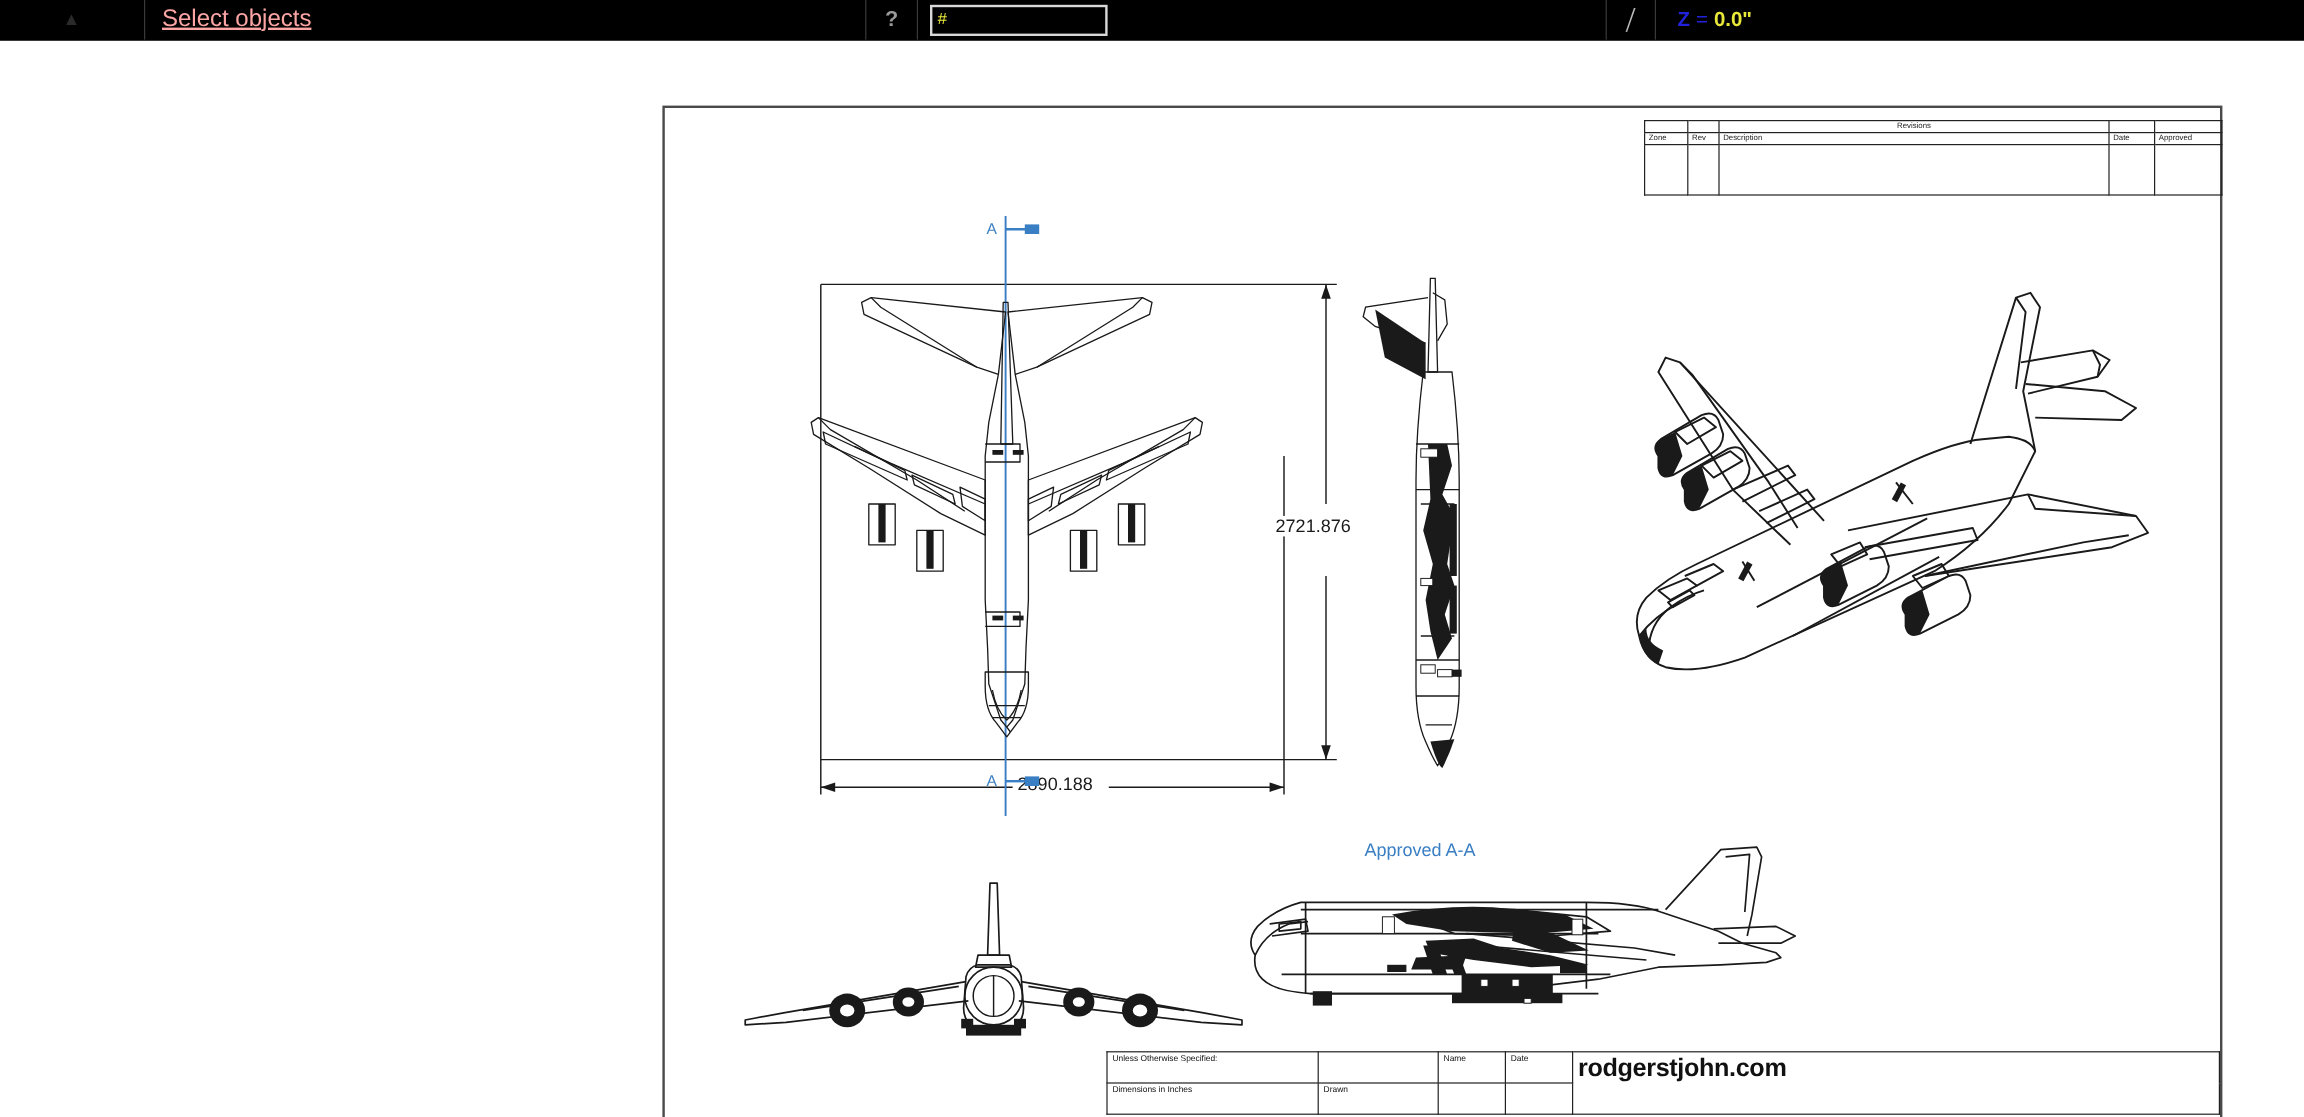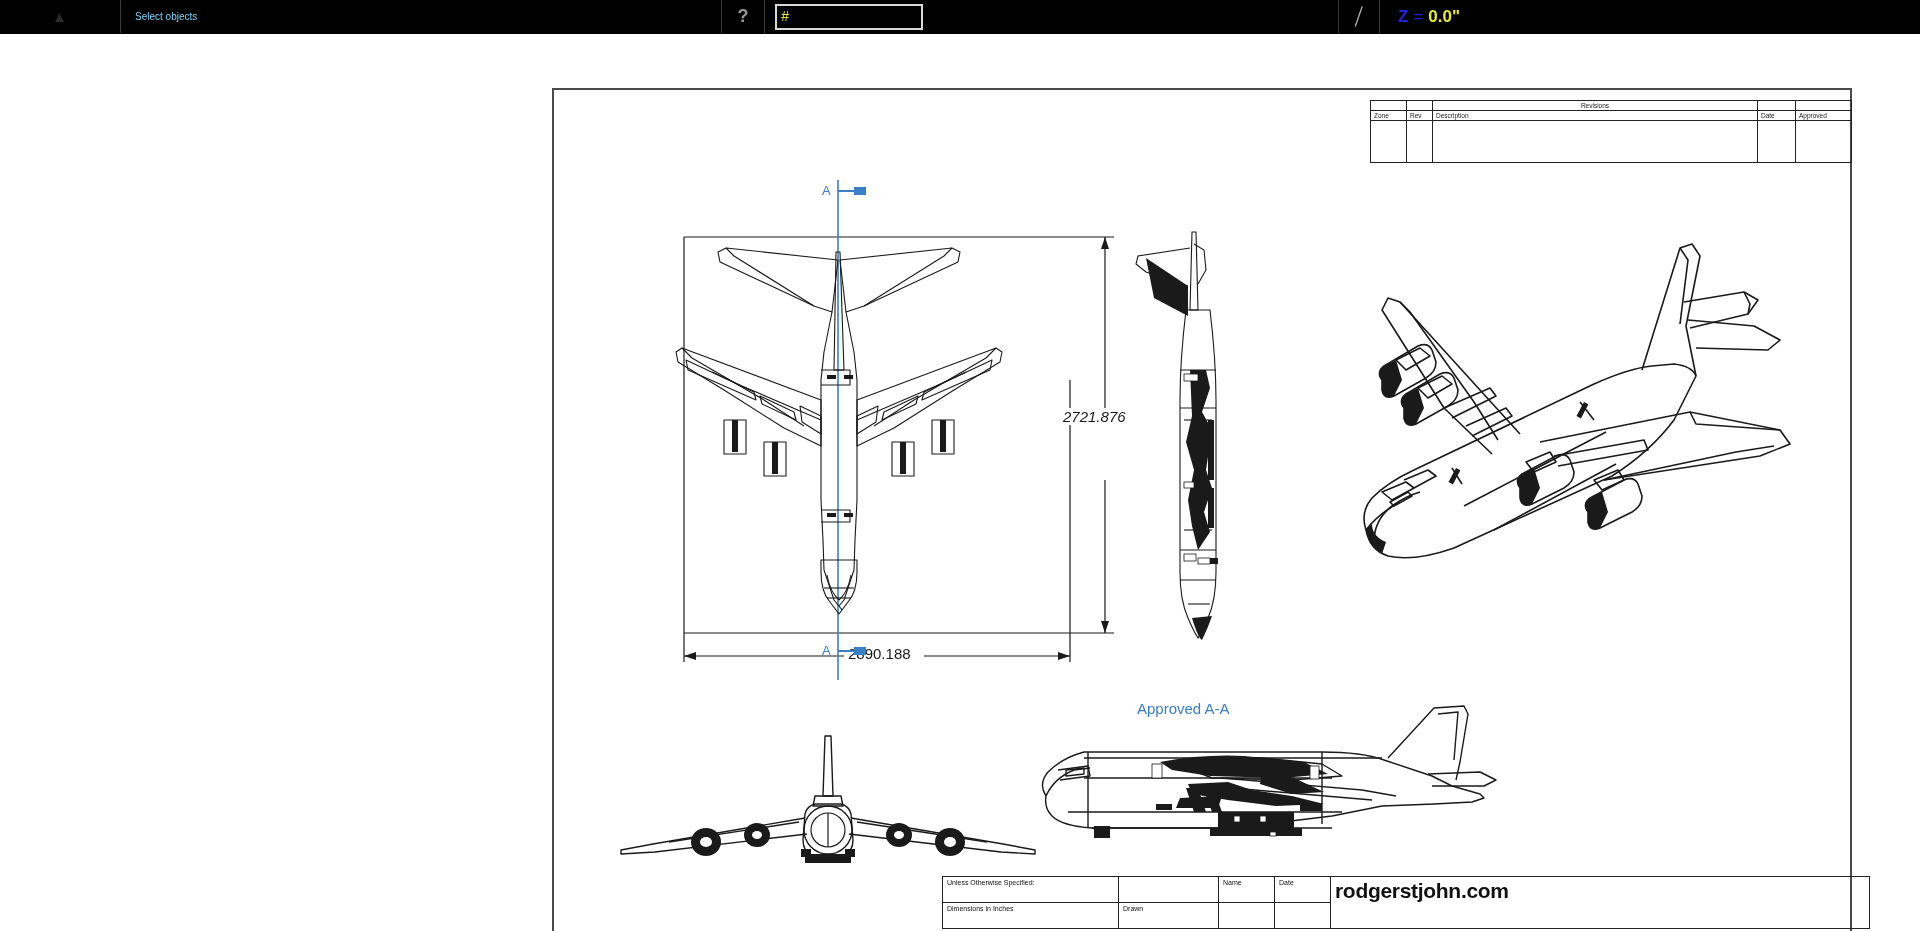--- a/index.html
+++ b/index.html
@@ -15,21 +15,21 @@
   #cmdbar {
     position: absolute; left: 0; top: 0; width: 1920px; height: 34px;
     background: #000; display: flex; align-items: stretch;
     border-bottom: 1px solid #000;
   }
   .bar-cell { display: flex; align-items: center; height: 100%; }
   .bar-sep { width: 1px; background: #3a3a3a; height: 100%; }
   #icon-slot { width: 120px; justify-content: center; }
   #glyph-dim { color: #2a2a2a; font-size: 15px; letter-spacing: 1px; }
   #prompt-cell { padding-left: 14px; width: 600px; }
-  #prompt-text { color: #7dd3fc; font-size: 10px; font-family: "Liberation Sans", sans-serif; }
+  #prompt-text { color: #fca5a5; font-size: 20px; font-family: "Liberation Sans", sans-serif; text-decoration: underline; }
   #help-cell { width: 42px; justify-content: center; }
   #help-glyph { color: #9a9a9a; font-size: 18px; font-weight: bold; }
   #input-cell { padding-left: 10px; }
   #cmd-input {
     width: 148px; height: 26px; background: #000;
     border: 2px solid #d8d8d8; color: #e8e83a;
     font-size: 14px; font-family: "Liberation Mono", monospace;
     padding: 0 4px; outline: none;
   }
   #right-group { position: absolute; right: 0; top: 0; height: 100%; display: flex; align-items: stretch; }
@@ -65,21 +65,21 @@
   }
   #rev-table .c-zone { width: 36px; }
   #rev-table .c-rev  { width: 26px; }
   #rev-table .c-date { width: 38px; }
   #rev-table .c-appr { width: 56px; }
   #rev-table .hdr-center { text-align: center; }
   #rev-table .tall { height: 42px; }
 
   
   #title-block {
-    position: absolute; left: 388px; top: 786px;
+    position: absolute; left: 368px; top: 786px;
     width: 928px; border-collapse: collapse;
     font-size: 7px; color: #111;
   }
   #title-block td { border: 1px solid #222; padding: 2px 4px; vertical-align: top; }
   #tb-spec { width: 176px; }
   #tb-mid  { width: 100px; }
   #tb-name { width: 56px; }
   #tb-date { width: 56px; }
   #tb-logo { text-align: left; padding-left: 12px; vertical-align: middle; }
   #logo-text { font-size: 21px; font-weight: bold; color: #111; letter-spacing: -0.3px; }
@@ -185,21 +185,21 @@
           <line x1="370" y1="566" x2="516" y2="566"></line>
         </g>
         <g fill="#1a1a1a">
           <polygon points="551,147 547,159 555,159"></polygon>
           <polygon points="551,543 547,531 555,531"></polygon>
           <polygon points="130,566 142,562 142,570"></polygon>
           <polygon points="516,566 504,562 504,570"></polygon>
         </g>
       </svg>
 
-      <span class="dim-label" style="left:505px; top:318px;font-style:italic;">2721.876</span>
+      <span class="dim-label" style="left:505px; top:340px;">2721.876</span>
       <span class="dim-label" style="left:290px; top:555px;">2890.188</span>
 
       <svg style="position:absolute;left:0;top:0;" width="1300" height="880">
         <line x1="284" y1="90" x2="284" y2="590" stroke="#3a7fc4" stroke-width="1.6"></line>
 
         <g>
           <line x1="284" y1="101" x2="303" y2="101" stroke="#3a7fc4" stroke-width="2"></line>
           <rect x="300" y="97" width="12" height="8" fill="#3a7fc4"></rect>
         </g>
         <g>

